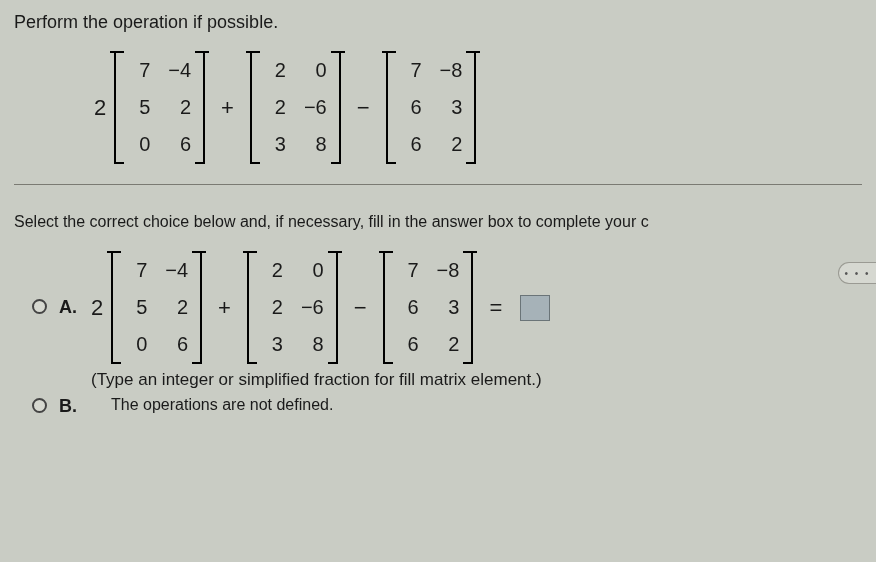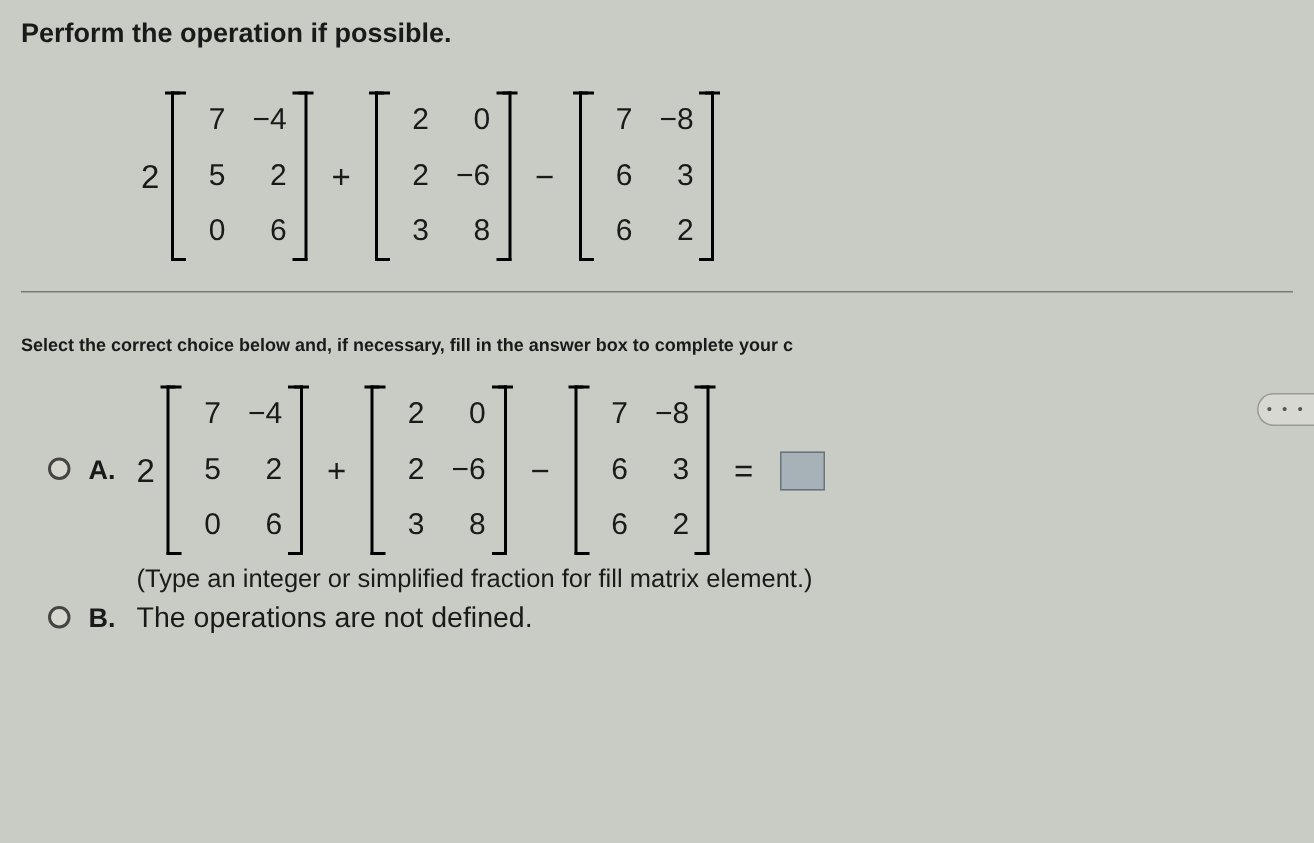--- a/index.html
+++ b/index.html
@@ -8,22 +8,21 @@
       background: #c9ccc4;
       color: #1a1a1a;
       width: 876px;
       height: 562px;
       padding: 12px 14px;
       position: relative;
       overflow: hidden;
     }
     .prompt {
       font-size: 18px;
-      margin-bottom: 28px;
-      font-weight: bold;
+      margin-bottom: 18px;
     }
     .expr {
       display: flex;
       align-items: center;
       gap: 6px;
       margin-left: 80px;
       margin-bottom: 20px;
     }
     .scalar {
       font-size: 22px;
@@ -78,24 +77,23 @@
     .mgrid .cell { text-align: right; min-width: 22px; }
     .op {
       font-size: 22px;
       padding: 0 6px;
     }
     .divider {
       border-top: 1px solid #7a7a73;
       margin: 18px 0 28px 0;
     }
     .instruct {
-      font-size: 12px;
+      font-size: 16px;
       margin-bottom: 20px;
       white-space: nowrap;
-      font-weight: bold;
     }
     .choices { margin-left: 18px; }
     .choice {
       display: flex;
       align-items: flex-start;
       gap: 12px;
       margin-bottom: 6px;
     }
     .radio {
       width: 15px;
@@ -118,21 +116,21 @@
     .answer-box {
       display: inline-block;
       width: 30px;
       height: 26px;
       background: #a6b2b8;
       border: 1px solid #6a7478;
       margin-left: 6px;
       vertical-align: middle;
     }
     .choice-text { font-size: 17px; }
-    .choice-b .choice-text { font-size: 19px; }
+    .choice-b .choice-text { font-size: 16px; margin-left: 20px; }
     .dots-tab {
       position: absolute;
       right: 0;
       top: 262px;
       width: 38px;
       height: 22px;
       background: #d6d8d1;
       border: 1px solid #9a9a93;
       border-right: none;
       border-radius: 12px 0 0 12px;

